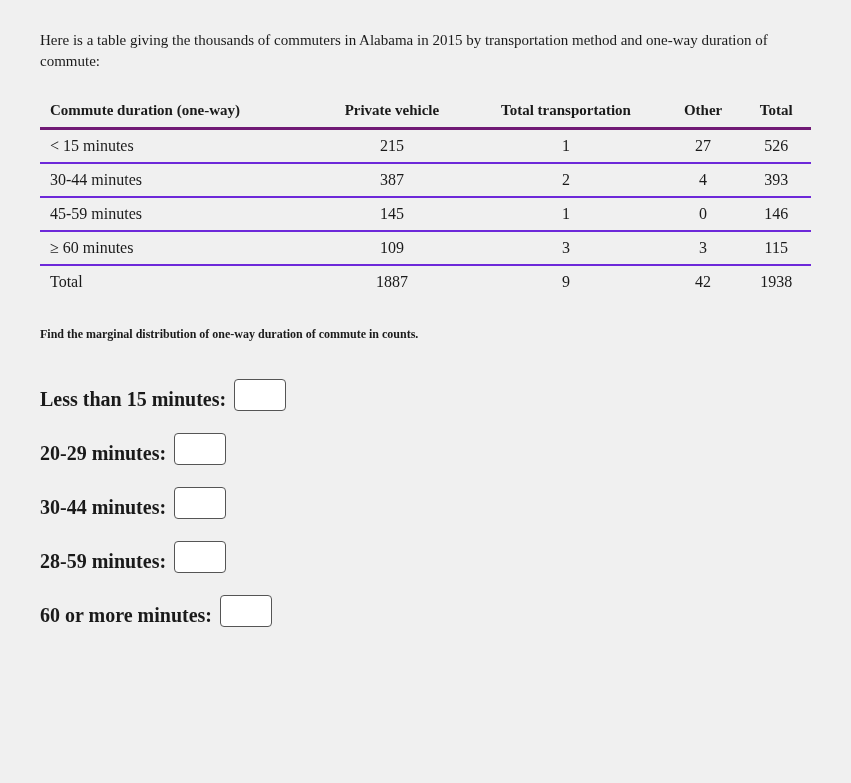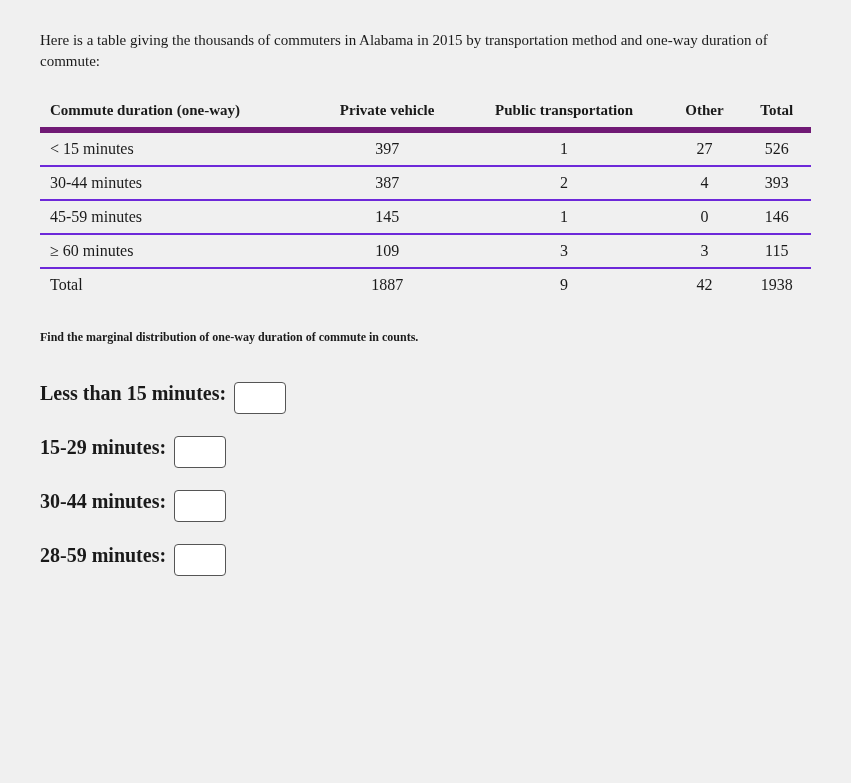--- a/index.html
+++ b/index.html
@@ -25,21 +25,21 @@
     }
 
     table {
       width: 100%;
       border-collapse: collapse;
       margin-bottom: 28px;
       font-size: 16px;
     }
 
     thead tr {
-      border-bottom: 6px solid #701a75;
+      border-bottom: 3px solid #701a75;
     }
 
     thead th {
       padding: 6px 10px 8px 10px;
       font-weight: bold;
       text-align: center;
       font-size: 15px;
     }
 
     thead th:first-child {
@@ -66,21 +66,21 @@
 
     .question-text {
       font-size: 12px;
       font-weight: bold;
       margin-bottom: 36px;
       line-height: 1.4;
     }
 
     .answer-row {
       display: flex;
-      align-items: flex-start;
+      align-items: flex-end;
       margin-bottom: 22px;
       font-size: 20px;
       font-weight: bold;
     }
 
     .answer-label {
       margin-right: 8px;
     }
 
     .answer-input {
@@ -96,29 +96,29 @@
 </head>
 <body>
 
 <p class="intro-text">Here is a table giving the thousands of commuters in Alabama in 2015 by transportation method and one-way duration of commute:</p>
 
 <table>
   <thead>
     <tr>
       <th>Commute duration (one-way)</th>
       <th>Private vehicle</th>
-      <th>Public transportation</th>
+      <th>Total transportation</th>
       <th>Other</th>
       <th>Total</th>
     </tr>
   </thead>
   <tbody id="table-body">
   <tr>
       <td>&lt; 15 minutes</td>
-      <td>397</td>
+      <td>215</td>
       <td>1</td>
       <td>27</td>
       <td>526</td>
     </tr>
       <tr>
       <td>30-44 minutes</td>
       <td>387</td>
       <td>2</td>
       <td>4</td>
       <td>393</td>
@@ -148,24 +148,28 @@
 </table>
 
 <p class="question-text">Find the marginal distribution of one-way duration of commute in counts.</p>
 
 <div id="answers-container">
     <div class="answer-row">
       <span class="answer-label">Less than 15 minutes:</span>
       <input class="answer-input" type="text" style="">
     </div>
     <div class="answer-row">
-      <span class="answer-label">15-29 minutes:</span>
+      <span class="answer-label">20-29 minutes:</span>
       <input class="answer-input" type="text" style="">
     </div>
     <div class="answer-row">
       <span class="answer-label">30-44 minutes:</span>
       <input class="answer-input" type="text" style="">
     </div>
     <div class="answer-row">
       <span class="answer-label">28-59 minutes:</span>
       <input class="answer-input" type="text" style="">
     </div>
+    <div class="answer-row">
+      <span class="answer-label">60 or more minutes:</span>
+      <input class="answer-input" type="text" style="">
+    </div>
   </div>
 
 </body></html>

